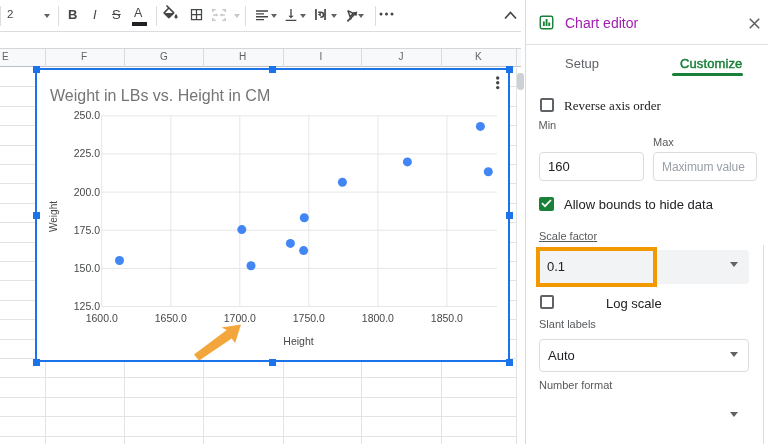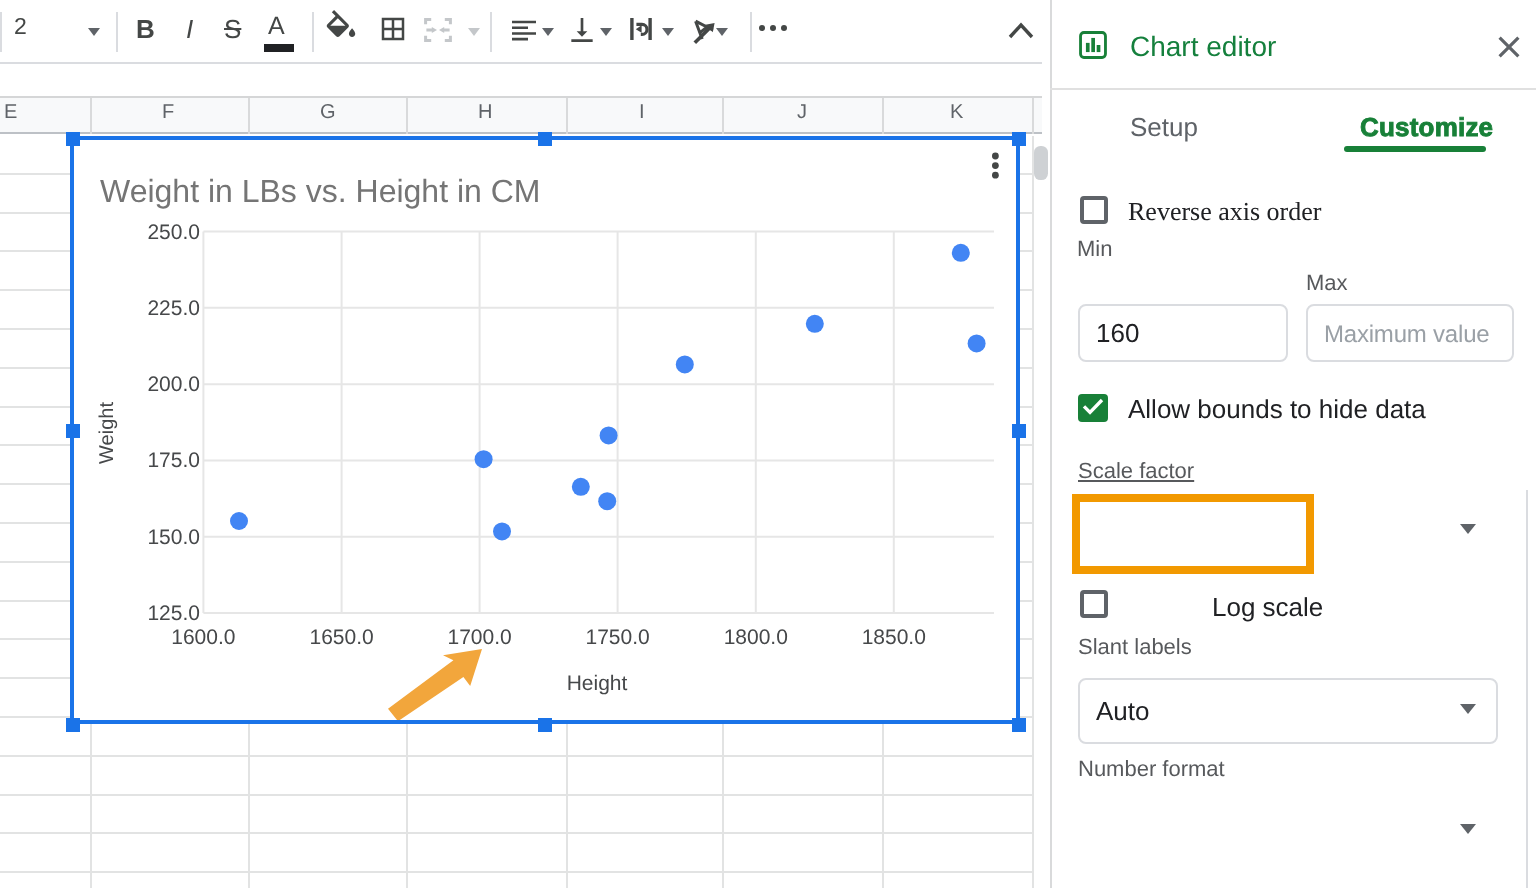--- a/index.html
+++ b/index.html
@@ -191,45 +191,47 @@
   <div class="abs" style="left:525px;top:0;width:243px;height:444px;background:#fff;
       border-left:1px solid #d9dadb;z-index:40;"></div>
   <div class="abs" style="z-index:41;left:525px;top:0;width:243px;height:444px;">
 
     <svg class="abs" style="left:13px;top:14px;" width="17" height="17" viewBox="0 0 24 24">
       <rect x="3.2" y="3.2" width="17.6" height="17.6" rx="2.4" fill="none" stroke="#188038" stroke-width="2"></rect>
       <rect x="7" y="10.5" width="2.6" height="6.5" fill="#188038"></rect>
       <rect x="10.8" y="7" width="2.6" height="10" fill="#188038"></rect>
       <rect x="14.6" y="12" width="2.6" height="5" fill="#188038"></rect>
     </svg>
-    <div class="abs" style="left:40px;top:15px;font-size:14px;color:#15803d;">Chart editor</div>
+    <div class="abs" style="left:40px;top:15px;font-size:14px;color:#a21caf;">Chart editor</div>
     <svg class="abs" style="left:224px;top:18px;" width="11" height="11" viewBox="0 0 11 11" stroke="#5f6368" stroke-width="1.6">
         <path d="M0.8 0.8 L10.2 10.2 M10.2 0.8 L0.8 10.2"></path>
       </svg>
     <div class="abs" style="left:0;top:44px;width:243px;height:1px;background:#e0e0e0;"></div>
 
     <div class="abs" style="left:40px;top:56px;font-size:13px;color:#5f6368;">Setup</div>
-    <div class="abs" style="left:155px;top:56px;font-size:13px;color:#188038;font-weight:700;-webkit-text-stroke:0.45px #188038;letter-spacing:0.1px;">Customize</div>
+    <div class="abs" style="left:155px;top:56px;font-size:13px;color:#188038;font-weight:400;-webkit-text-stroke:0.45px #188038;letter-spacing:0.1px;">Customize</div>
     <div class="abs" style="left:147px;top:72.5px;width:70.5px;height:3px;background:#188038;border-radius:2px;"></div>
 
     <div class="cb" style="left:15px;top:97.5px;"></div>
     <div class="cblbl" style="left:39px;top:98px;font-family:Liberation Serif, serif;">Reverse axis order</div>
 
     <div class="lbl" style="left:13.5px;top:119px;">Min</div>
     <div class="lbl" style="left:128px;top:136px;">Max</div>
     <div class="sel" style="left:14px;top:151.5px;width:104.5px;height:29.5px;line-height:27.5px;border-radius:4px;">160</div>
     <div class="sel" style="left:128px;top:151.5px;width:104px;height:29.5px;line-height:28px;color:#9aa0a6;font-size:12px;letter-spacing:-0.1px;">Maximum value</div>
 
     <div class="abs" style="left:14px;top:196.5px;width:14.5px;height:14.5px;background:#188038;border-radius:2px;"></div>
     <svg class="abs" style="left:16px;top:199px;" width="11" height="9" viewBox="0 0 11 9" fill="none" stroke="#fff" stroke-width="1.7">
         <path d="M1 4.2 L4 7.2 L10 1"></path>
       </svg>
     <div class="cblbl" style="left:39px;top:197px;">Allow bounds to hide data</div>
 
     <div class="lbl" style="left:14px;top:230px;text-decoration:underline;">Scale factor</div>
+    <div class="abs" style="left:14px;top:250px;width:209.5px;height:33.5px;background:#f1f3f4;border-radius:4px;
+       font-size:13px;color:#202124;line-height:33px;padding-left:8px;">0.1</div>
     <div class="selcaret" style="left:204.5px;top:262px;"></div>
     <div class="abs" style="left:11px;top:246.5px;width:121px;height:40px;border:4px solid #f29900;"></div>
 
     <div class="cb" style="left:15px;top:295px;"></div>
     <div class="cblbl" style="left:39px;top:295.5px;margin-left:42px;">Log scale</div>
 
     <div class="lbl" style="left:14px;top:318px;">Slant labels</div>
     <div class="sel" style="left:14px;top:338.5px;width:209.5px;">Auto</div>
     <div class="selcaret" style="left:204.5px;top:352px;"></div>
 

